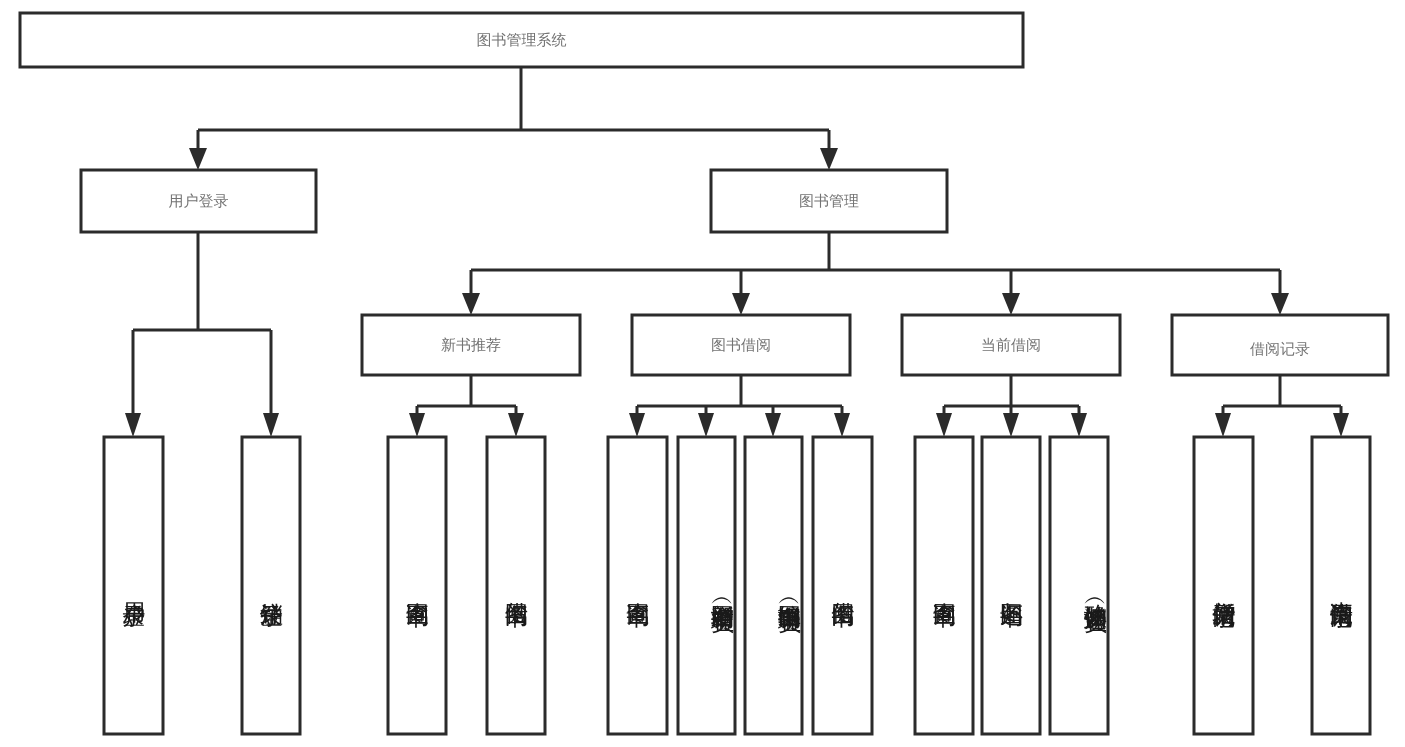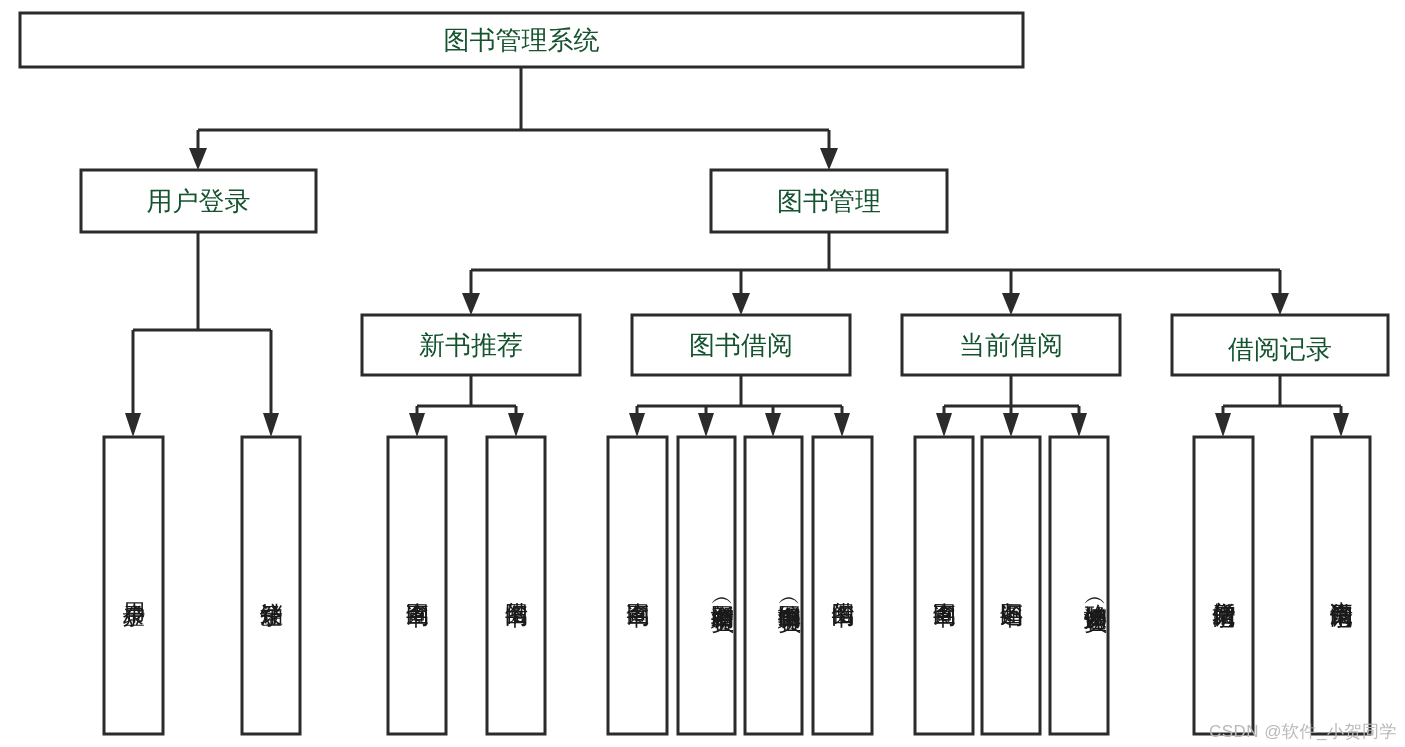--- a/index.html
+++ b/index.html
@@ -52,22 +52,22 @@
     display: flex;
     align-items: center;
     justify-content: center;
     letter-spacing: 1px;
     white-space: nowrap;
     pointer-events: none;
   }
   .hlabel {
     position: absolute;
     font-family: Liberation Serif, serif;
-    font-size: 26px;
-    color: #14532d;
+    font-size: 15px;
+    color: #737373;
     display: flex;
     align-items: center;
     justify-content: center;
     white-space: nowrap;
     pointer-events: none;
   }
   .watermark {
     position: absolute;
     right: 8px;
     bottom: 4px;
@@ -194,15 +194,14 @@
   <div class="vlabel" style="left:608px; top:437px; width:59px; height:297px;">查询图书</div>
   <div class="vlabel" style="left:678px; top:437px; width:57px; height:297px; align-items:flex-start; padding-top:10px; box-sizing:border-box;">新增图书（管理员）</div>
   <div class="vlabel" style="left:745px; top:437px; width:57px; height:297px; align-items:flex-start; padding-top:10px; box-sizing:border-box;">编辑图书（管理员）</div>
   <div class="vlabel" style="left:813px; top:437px; width:59px; height:297px;">借阅图书</div>
   <div class="vlabel" style="left:915px; top:437px; width:58px; height:297px;">查询图书</div>
   <div class="vlabel" style="left:982px; top:437px; width:58px; height:297px;">归还图书</div>
   <div class="vlabel" style="left:1050px; top:437px; width:58px; height:297px; align-items:flex-start; padding-top:10px; box-sizing:border-box;">确认归还（管理员）</div>
   <div class="vlabel" style="left:1194px; top:437px; width:59px; height:297px;">新增借阅记录</div>
   <div class="vlabel" style="left:1312px; top:437px; width:58px; height:297px;">查询借阅记录</div>
 
-  <div class="watermark">CSDN @软件_小贺同学</div>
 
 </div>
 
 </body></html>

